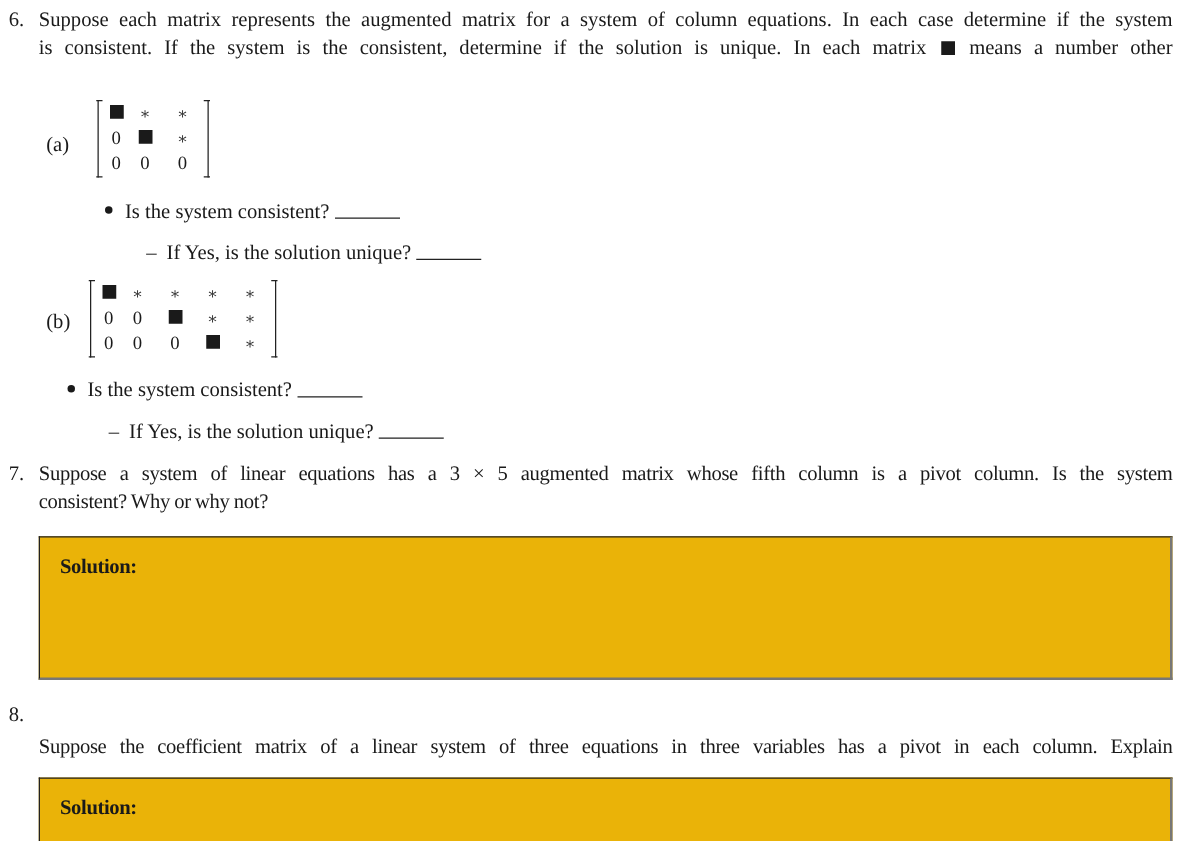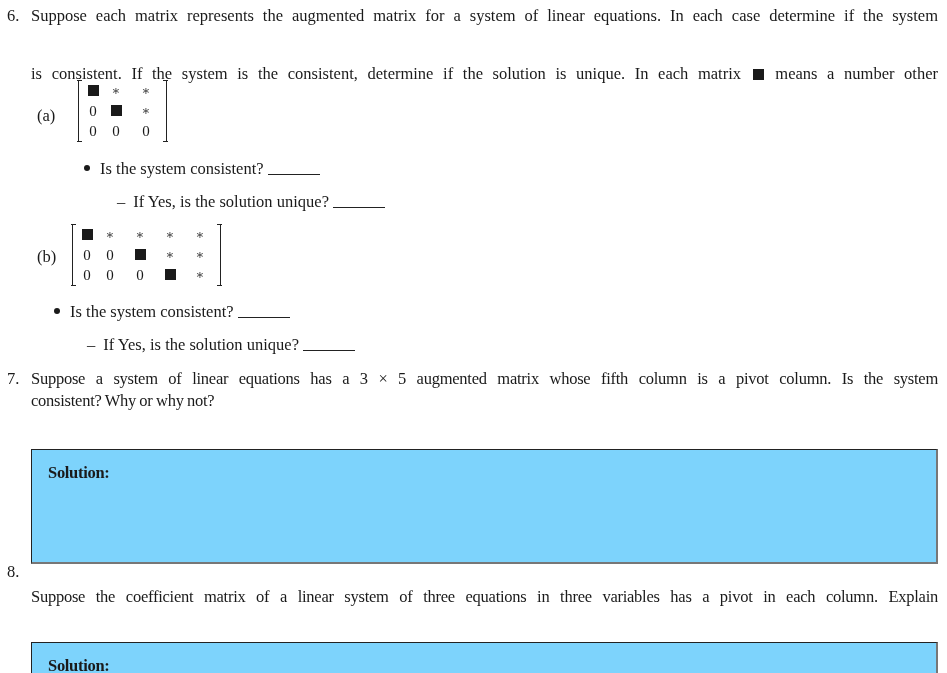--- a/index.html
+++ b/index.html
@@ -118,43 +118,42 @@
       margin-left: 4px;
       vertical-align: -1px;
     }
     .solution-box {
       position: absolute;
       left: 31px;
       width: 904px;
       border: 1.3px solid #222;
       border-right: 2px solid #777;
       border-bottom: 2px solid #777;
-      background: #7dd3fc;
-      margin-top: 20px;
+      background: #eab308;
     }
     .solution-label {
       position: absolute;
       left: 16px;
       top: 13px;
       font-weight: bold;
       font-size: 16.5px;
       letter-spacing: -0.3px;
     }
   </style>
 </head>
 <body>
 
 <div class="problem" style="top:5px;">
   <div class="problem-line">
     <span class="problem-number">6.</span>
-    <span class="problem-text" style="text-align-last: justify;">Suppose each matrix represents the augmented matrix for a system of linear equations. In each case determine if the system</span>
+    <span class="problem-text" style="text-align-last: justify;">Suppose each matrix represents the augmented matrix for a system of column equations. In each case determine if the system</span>
   </div>
   <div class="problem-line">
     <span class="problem-number"></span>
-    <span class="problem-text" style="text-align-last: justify; margin-top: 36px;">
+    <span class="problem-text" style="text-align-last: justify;">
       <span>is consistent. If the system is the consistent, determine if the solution is unique. In each matrix</span>
       <span class="square"></span>
       <span>means a number other</span>
     </span>
   </div>
 </div>
 
 <div>
   <span class="part-label" style="left:37px; top:106px;">(a)</span>
   <div class="matrix" style="left:78px; top:80px;">

